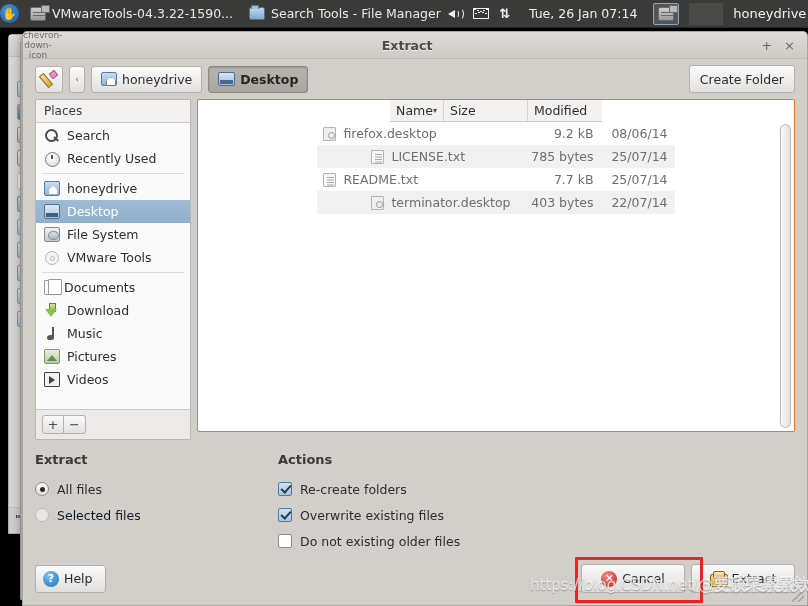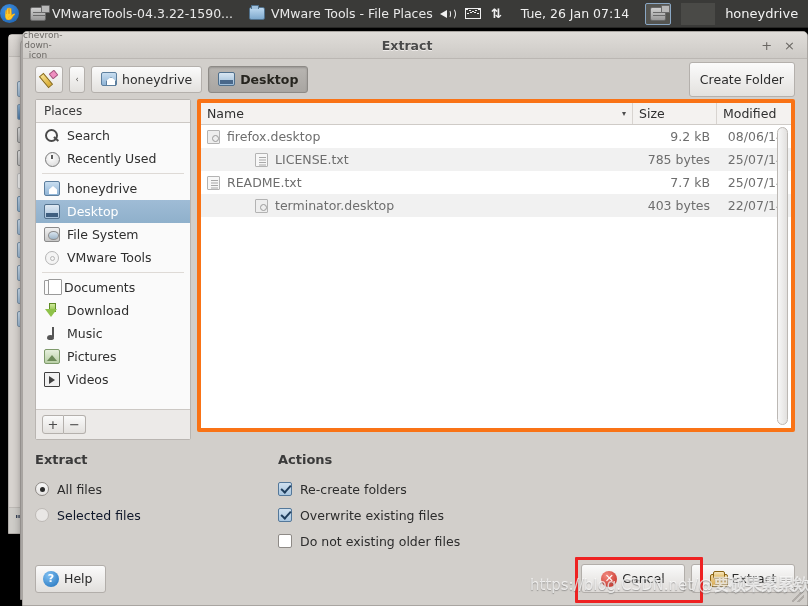--- a/index.html
+++ b/index.html
@@ -158,21 +158,21 @@
     display: flex; align-items: center; gap: 5px;
     padding: 0 9px; height: 27px; white-space: nowrap;
   }
   .btn.icononly { padding: 0; width: 28px; justify-content: center; }
   .btn.tiny { padding: 0; width: 16px; justify-content: center; font-size: 8px; color: #55524f; }
   .btn.active {
     background: linear-gradient(#b8b5b1,#a9a6a2);
     border-color: #8d8a86; font-weight: bold; color: #26251f;
     box-shadow: inset 0 1px 2px rgba(0,0,0,0.18);
   }
-  .btn.createfolder { margin-left: auto; height: 35px; padding: 0 10px; }
+  .btn.createfolder { margin-left: auto; height: 28px; padding: 0 10px; }
 
   .ic-pencil { position: relative; width: 16px; height: 16px; display:inline-block; }
   .ic-pencil::before {
     content:""; position:absolute; left:2px; top:2px; width: 4px; height: 13px;
     background: linear-gradient(#f8e08a,#d9ab2e);
     border:1px solid #8a6a12;
     transform: rotate(-40deg); transform-origin: 50% 50%;
   }
   .ic-pencil::after {
     content:""; position:absolute; left:9px; top:0px; width: 5px; height: 5px;
@@ -298,22 +298,22 @@
   .sic-video { background:#f0f0f0; border:1.5px solid #3f3f3f; border-radius:1px; }
   .sic-video::after {
     content:""; position:absolute; left:3.5px; top:3px; width:0; height:0;
     border-top: 4px solid transparent; border-bottom: 4px solid transparent;
     border-left: 6px solid #3f3f3f;
   }
 
   
   .filelist-wrap {
     flex: 1 1 auto; min-width: 0; margin-bottom: 18px;
-    background: #fff; border: 4px solid #f97316; border-radius: 2px;
-    display: flex; flex-direction: column; position: relative; overflow: hidden;
+    background: #fff; border: 1px solid #f97316; border-radius: 2px;
+    display: flex; flex-direction: column; position: relative; overflow: hidden; align-items: center;
   }
   .fl-header {
     display: flex; height: 22px; flex: 0 0 22px;
     background: #f4f2f0; border-bottom: 1px solid #cfcbc7; font-size: 12.5px; color: #2f2f2f;
   }
   .fl-th { display: flex; align-items: center; padding: 0 6px; position: relative; }
   .fl-th.name { flex: 1 1 auto; border-right: 1px solid #d8d4d0; }
   .fl-th.size { width: 84px; flex: 0 0 84px; border-right: 1px solid #d8d4d0; }
   .fl-th.mod { width: 74px; flex: 0 0 74px; }
   .sort-caret { margin-left: auto; font-size: 8px; color: #4d4d4d; }
@@ -678,21 +678,21 @@
     <span class="start-btn">
       <span class="start-circle">✋</span>
     </span>
     <span class="tasklist">
       <span class="task-item">
         <span class="ic-archive"></span>
         <span class="tlabel">VMwareTools-04.3.22-1590...</span>
       </span>
       <span class="task-item">
         <span class="ic-folder-blue"></span>
-        <span class="tlabel">VMware Tools - File Places</span>
+        <span class="tlabel">Search Tools - File Manager</span>
       </span>
     </span>
 
     <span class="tray">
       <span class="tray-icon">
         <span class="spk">
             <span class="cone"></span>
             <span class="w1"></span>
             <span class="w2"></span>
           </span>

